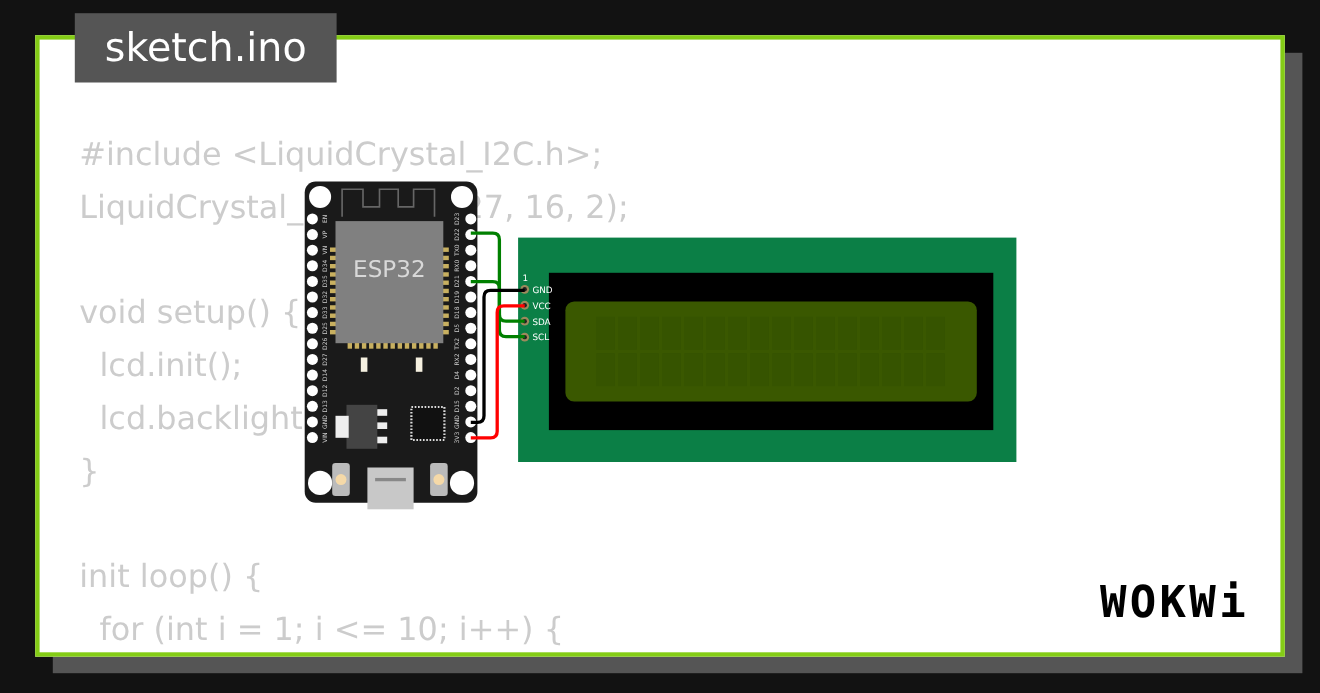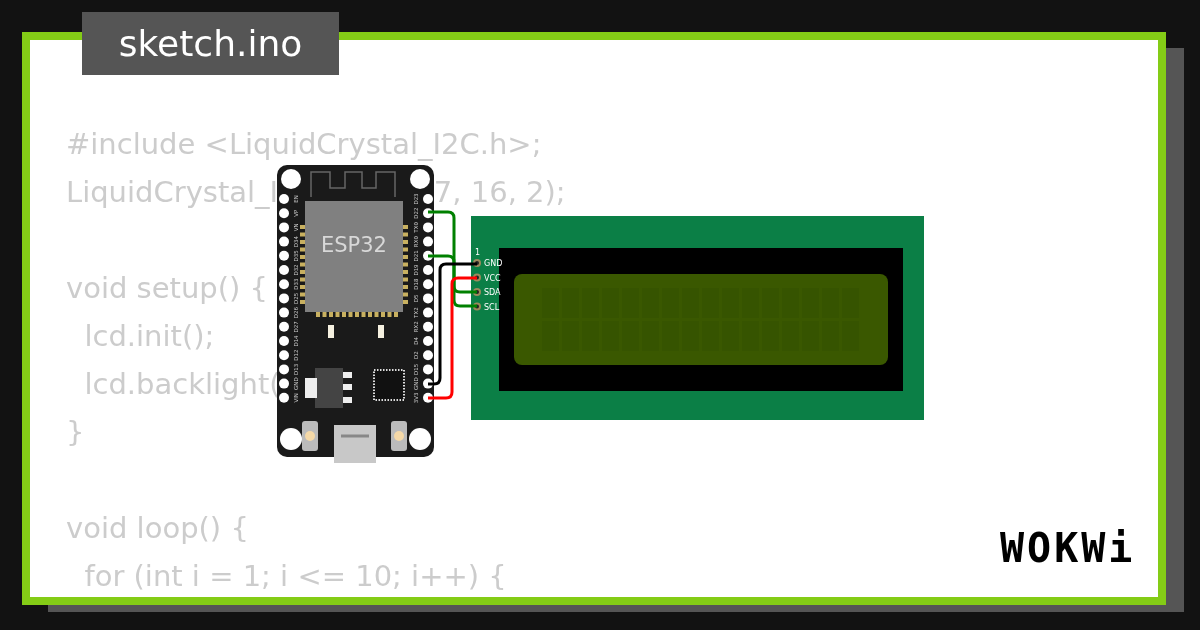--- a/index.html
+++ b/index.html
@@ -1,30 +1,30 @@
 <!DOCTYPE html>
 <html><head>
 <meta charset="utf-8">
 <style>
   html,body{margin:0;padding:0;}
   body{width:1200px;height:630px;background:#121212;position:relative;overflow:hidden;font-family:"DejaVu Sans","Liberation Sans",sans-serif;}
   .shadow{position:absolute;left:48px;top:48px;width:1136px;height:564px;background:#555555;}
-  .card{position:absolute;left:22px;top:32px;width:1128px;height:557px;background:#ffffff;border:8px solid #84cc16;overflow:hidden;}
-  .file-tab{position:absolute;left:82px;top:12px;width:257px;height:63px;background:#555555;color:#ffffff;font-size:36px;line-height:63px;text-align:center;z-index:5;}
+  .card{position:absolute;left:32px;top:32px;width:1128px;height:557px;background:#ffffff;border:4px solid #84cc16;overflow:hidden;}
+  .file-tab{position:absolute;left:68px;top:12px;width:238px;height:63px;background:#555555;color:#ffffff;font-size:36px;line-height:63px;text-align:center;z-index:5;}
   .code{position:absolute;left:36px;top:80px;margin:0;color:#cccccc;font-size:29px;line-height:48px;white-space:pre;font-family:"DejaVu Sans","Liberation Sans",sans-serif;}
   .code div{height:48px;}
   .logo{position:absolute;left:978px;top:525px;font-size:40px;font-weight:bold;color:#000;letter-spacing:3px;font-family:"DejaVu Sans Mono",monospace;z-index:5;margin-left:22px;}
   svg.diagram{position:absolute;left:0;top:0;z-index:3;}
 </style>
 </head>
 <body>
 
 <div class="shadow"></div>
 <div class="card">
-  <div class="code" id="code"><div>#include &lt;LiquidCrystal_I2C.h&gt;;</div><div>LiquidCrystal_I2C lcd(0x27, 16, 2);</div><div></div><div>void setup() {</div><div>  lcd.init();</div><div>  lcd.backlight();</div><div>}</div><div></div><div>void loop() {</div><div>  for (int i = 1; i &lt;= 10; i++) {</div><div>    lcd.clear();</div></div>
+  <div class="code" id="code"><div>#include &lt;LiquidCrystal_I2C.h&gt;;</div><div>LiquidCrystal_I2C lcd(0x27, 16, 2);</div><div></div><div>void setup() {</div><div>  lcd.init();</div><div>  lcd.backlight();</div><div>}</div><div></div><div>init loop() {</div><div>  for (int i = 1; i &lt;= 10; i++) {</div><div>    lcd.clear();</div></div>
 </div>
 <div class="file-tab">sketch.ino</div>
 
 <svg class="diagram" width="1200" height="630">
 
   <g>
     <rect x="277" y="165" width="157" height="292" rx="10" fill="#1a1a1a"></rect>
 
     <path d="M311 197 V172 H330 V188 H345 V172 H362 V188 H376 V172 H395 V197" fill="none" stroke="#666" stroke-width="1.5"></path>
 

